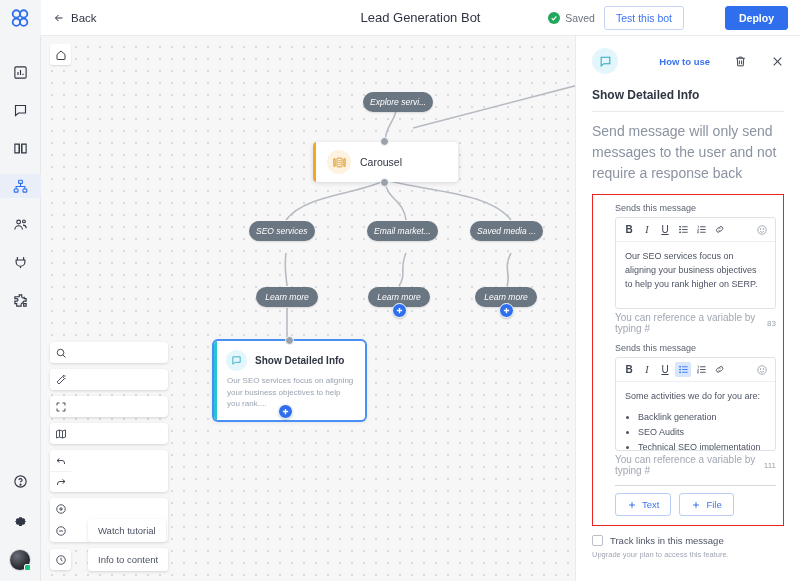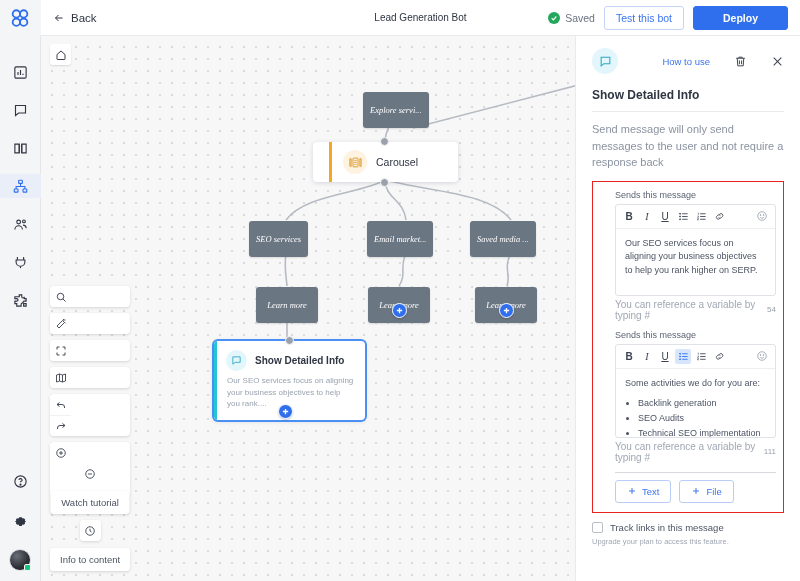--- a/index.html
+++ b/index.html
@@ -41,38 +41,39 @@
 
   
   .right-col { flex: 1; display: flex; flex-direction: column; height: 581px; min-width: 0; }
   .header {
     height: 36px; background: #ffffff; border-bottom: 1px solid #e8eaee;
     display: flex; align-items: center; padding: 0 12px; flex: 0 0 36px; position: relative;
   }
   .back { display: flex; align-items: center; gap: 6px; color: #2f3542; font-size: 11.5px; cursor: pointer; }
   .header-title {
     position: absolute; left: 0; right: 0; text-align: center;
-    font-size: 10px; color: #2f3542; pointer-events: none;
+    font-size: 13px; color: #2f3542; pointer-events: none;
   }
   .header-right { margin-left: auto; display: flex; align-items: center; gap: 9px; z-index: 2; }
   .saved { display: flex; align-items: center; gap: 5px; font-size: 10.5px; color: #6b7280; }
   .check-circle {
     width: 12px; height: 12px; border-radius: 50%; background: #22a75d;
     display: flex; align-items: center; justify-content: center;
   }
   .check-circle svg { display: block; }
   .btn-outline {
     border: 1px solid #c5d3f5; background: #fff; color: #3b74ef;
     font-size: 10.5px; padding: 5px 11px; border-radius: 3px; cursor: pointer;
     font-family: "Liberation Sans", sans-serif;
   }
   .btn-primary {
     border: 1px solid #2f6fed; background: #2f6fed; color: #fff;
-    font-size: 10.5px; font-weight: bold; padding: 5px 29px; border-radius: 3px; cursor: pointer;
+    font-size: 10.5px; font-weight: bold; padding: 5px 13px; border-radius: 3px; cursor: pointer;
     font-family: "Liberation Sans", sans-serif;
+    margin-left: 32px;
   }
 
   
   .body { flex: 1; display: flex; min-height: 0; }
 
   
   .canvas {
     position: relative; flex: 1; min-width: 0;
     background-color: #f7f7f8;
     background-image: radial-gradient(#d8dade 1px, transparent 1px);
@@ -81,25 +82,24 @@
   }
   .home-btn {
     position: absolute; left: 9px; top: 8px; width: 21px; height: 21px;
     background: #fff; border-radius: 3px; box-shadow: 0 1px 2px rgba(0,0,0,.13);
     display: flex; align-items: center; justify-content: center; cursor: pointer; z-index: 4;
   }
   .edge-svg { position: absolute; inset: 0; width: 100%; height: 100%; pointer-events: none; }
 
   .node { position: absolute; z-index: 3; }
   .chip {
-    background: #6b7683; color: #fff; border-radius: 3px;
-    font-size: 8.5px; font-style: italic; padding: 13px 7px;
+    background: #6b7683; color: #fff; border-radius: 10px;
+    font-size: 8.5px; font-style: italic; padding: 5px 7px;
     text-align: center; white-space: nowrap; cursor: pointer;
     box-shadow: 0 1px 2px rgba(0,0,0,.12);
-    font-family: Liberation Serif, serif;
   }
   .port {
     position: absolute; width: 9px; height: 9px; border-radius: 50%;
     background: #9aa1ab; border: 1px solid #f7f7f8; z-index: 5;
   }
   .plus-btn {
     position: absolute; width: 15px; height: 15px; border-radius: 50%;
     background: #2f6fed; color: #fff; display: flex; align-items: center; justify-content: center;
     font-size: 12px; line-height: 1; box-shadow: 0 1px 2px rgba(0,0,0,.2);
     cursor: pointer; z-index: 6; border: 1px solid #fff;
@@ -133,44 +133,44 @@
   .cd-text { font-size: 8px; color: #9aa3b0; line-height: 1.45; padding: 0 10px 10px 10px; }
 
   
   .tools { position: absolute; left: 9px; bottom: 10px; display: flex; flex-direction: column; gap: 6px; z-index: 6; }
   .tool-group { background: #fff; border-radius: 4px; box-shadow: 0 1px 3px rgba(0,0,0,.14); overflow: hidden; }
   .tool {
     width: 21px; height: 21px; display: flex; align-items: center; justify-content: center;
     color: #3b4250; cursor: pointer; background: #fff;
   }
   .tool + .tool { border-top: 1px solid #f0f1f3; }
-  .tool-row { display: flex; align-items: center; gap: 7px; flex-direction: column; }
+  .tool-row { display: flex; align-items: center; gap: 17px; }
   .tooltip {
     background: #fff; border-radius: 3px; box-shadow: 0 1px 3px rgba(0,0,0,.14);
     font-size: 9.5px; color: #4c5362; padding: 6px 10px; white-space: nowrap;
   }
 
   
   .panel {
     width: 225px; flex: 0 0 225px; background: #fff; border-left: 1px solid #e8eaee;
     padding: 12px 16px 0 16px; overflow: hidden; position: relative;
   }
   .panel-top { display: flex; align-items: center; margin-bottom: 14px; }
   .panel-icon {
     width: 26px; height: 26px; border-radius: 50%; background: #e2f6fb;
     display: flex; align-items: center; justify-content: center;
   }
-  .panel-actions { margin-left: auto; display: flex; align-items: center; gap: 24px; }
+  .panel-actions { margin-left: auto; display: flex; align-items: center; gap: 24px; font-weight: bold; }
   .how-to { font-size: 9.5px; color: #3b74ef; cursor: pointer; }
   .icon-btn { color: #3b4250; cursor: pointer; display: flex; align-items: center; }
   .panel-title {
     font-size: 12px; font-weight: bold; color: #2f3542;
     padding-bottom: 9px; border-bottom: 1px solid #e8eaee; margin-bottom: 9px;
   }
-  .panel-desc { font-size: 11px; color: #8b93a1; line-height: 1.5; margin-bottom: 10px; }
+  .panel-desc { font-size: 14px; color: #8b93a1; line-height: 1.5; margin-bottom: 10px; }
 
   .redbox { border: 1px solid #e8231f; padding: 8px 7px 9px 22px; }
   .field-label { font-size: 9px; color: #5c6472; margin-bottom: 4px; }
   .editor { border: 1px solid #dfe2e7; border-radius: 3px; background: #fff; }
   .editor-toolbar {
     display: flex; align-items: center; gap: 2px; padding: 4px 5px;
     border-bottom: 1px solid #eceef1;
   }
   .tb-btn {
     width: 16px; height: 15px; display: flex; align-items: center; justify-content: center;
@@ -328,21 +328,21 @@
 
           <path d="M246 272 L246 303" stroke="#b6bbc2" stroke-width="1.6" fill="none"></path>
         </svg>
 
         <div class="node" style="left:322px; top:56px;">
           <div class="chip">Explore servi...</div>
         </div>
 
         <div class="node" style="left:272px; top:106px; width:145px;">
           <div class="port" style="left:67px; top:-5px;"></div>
-          <div class="card" style="height:40px;padding-left:16px;">
+          <div class="card" style="height:40px;">
             <div class="card-accent" style="background:#f5a623;"></div>
             <div class="card-icon" style="background:#fdf3e0;">
               <svg width="15" height="13" viewBox="0 0 24 20" fill="none" stroke="#e09b2d" stroke-width="1.6">
                 <path d="M3 4h2v12H3z"></path>
                   <rect x="8" y="3" width="8" height="14" rx="1"></rect>
                   <path d="M19 4h2v12h-2z"></path>
                 <path d="M10 7h4M10 10h4M10 13h4" stroke-width="1.3"></path>
               </svg>
             </div>
             <div class="card-title">Carousel</div>
@@ -541,21 +541,21 @@
                     <circle cx="9" cy="10" r="0.9" fill="currentColor"></circle>
                     <circle cx="15" cy="10" r="0.9" fill="currentColor"></circle>
                     <path d="M8.5 14.5a4.2 4.2 0 007 0"></path>
                   </svg>
               </span>
             </div>
             <div class="editor-content h1">Our SEO services focus on aligning your business objectives to help you rank higher on SERP.</div>
           </div>
           <div class="hint-row">
             <span class="hint">You can reference a variable by typing #</span>
-            <span class="counter">54</span>
+            <span class="counter">83</span>
           </div>
 
           <div class="field-label">Sends this message</div>
           <div class="editor">
             <div class="editor-toolbar">
               <span class="tb-btn" style="font-weight:bold;">B</span>
               <span class="tb-btn" style="font-style:italic;font-family:'Liberation Serif',serif;">I</span>
               <span class="tb-btn" style="text-decoration:underline;">U</span>
               <span class="tb-btn active">
                 <svg width="11" height="11" viewBox="0 0 24 24" fill="none" stroke="currentColor" stroke-width="1.9">

